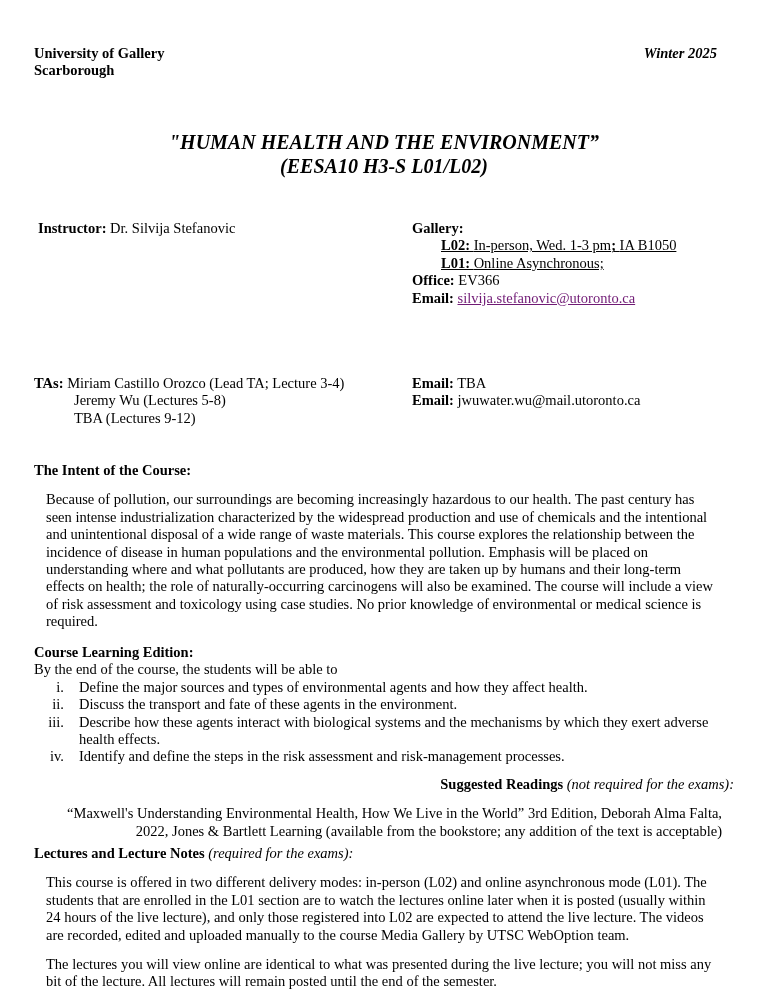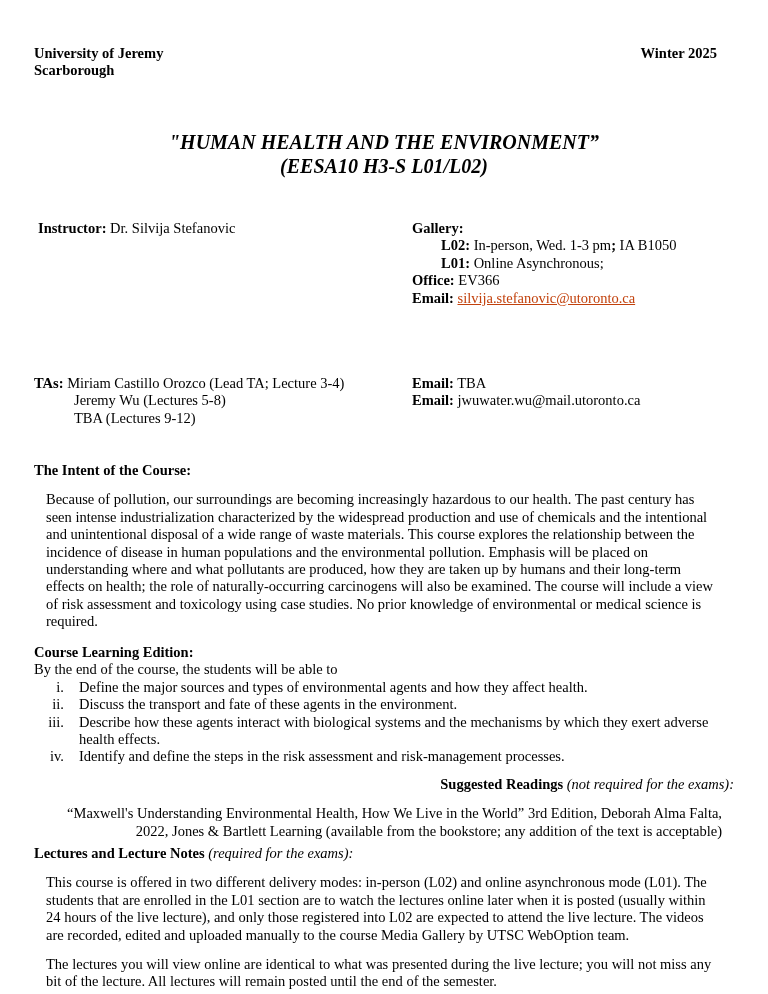--- a/index.html
+++ b/index.html
@@ -15,33 +15,33 @@
       font-family: "Liberation Serif", "DejaVu Serif", serif;
       font-size: 14.5px;
       line-height: 17.4px;
       color: #000000;
     }
     .abs { position: absolute; }
     b, .b { font-weight: bold; }
     i, .i { font-style: italic; }
 
     .header-left { left: 34px; top: 45px; font-weight: bold; }
-    .header-right { right: 51px; top: 45px; font-weight: bold; text-align: right; }
+    .header-right { right: 51px; top: 45px; font-weight: bold; text-align: right; font-style: italic; }
 
     .title-block {
       left: 0; width: 768px; top: 130px;
       text-align: center;
       font-weight: bold; font-style: italic;
       font-size: 20px; line-height: 24px;
     }
 
     .instructor { left: 38px; top: 220px; }
     .lectures { left: 412px; top: 220px; }
-    .indent { padding-left: 29px; }
-    .email-link { color: #c2410c; text-decoration: underline; }
+    .indent { padding-left: 29px; text-decoration: underline; }
+    .email-link { color: #701a75; text-decoration: underline; }
 
     .tas { left: 34px; top: 375px; }
     .tas-indent { padding-left: 40px; }
     .ta-emails { left: 412px; top: 375px; }
 
     .para-block { left: 34px; width: 700px; }
     .intent { top: 462px; }
     .outcomes { top: 644px; }
     .readings { top: 776px; text-align: right; }
     .notes { top: 845px; }
@@ -49,21 +49,21 @@
     .outcome-list { margin: 0; padding: 0; list-style: none; }
     .outcome-list li { display: flex; }
     .outcome-num { width: 45px; text-align: right; padding-right: 15px; flex-shrink: 0; box-sizing: border-box; }
     .outcome-text { flex: 1; }
     p { margin: 12px; }
   </style>
 </head>
 <body>
 
 <div class="abs header-left">
-  <div>University of Jeremy</div>
+  <div>University of Gallery</div>
   <div>Scarborough</div>
 </div>
 <div class="abs header-right">Winter 2025</div>
 
 <div class="abs title-block">
   <div>"HUMAN HEALTH AND THE ENVIRONMENT”</div>
   <div>(EESA10 H3-S L01/L02)</div>
 </div>
 
 <div class="abs instructor">

